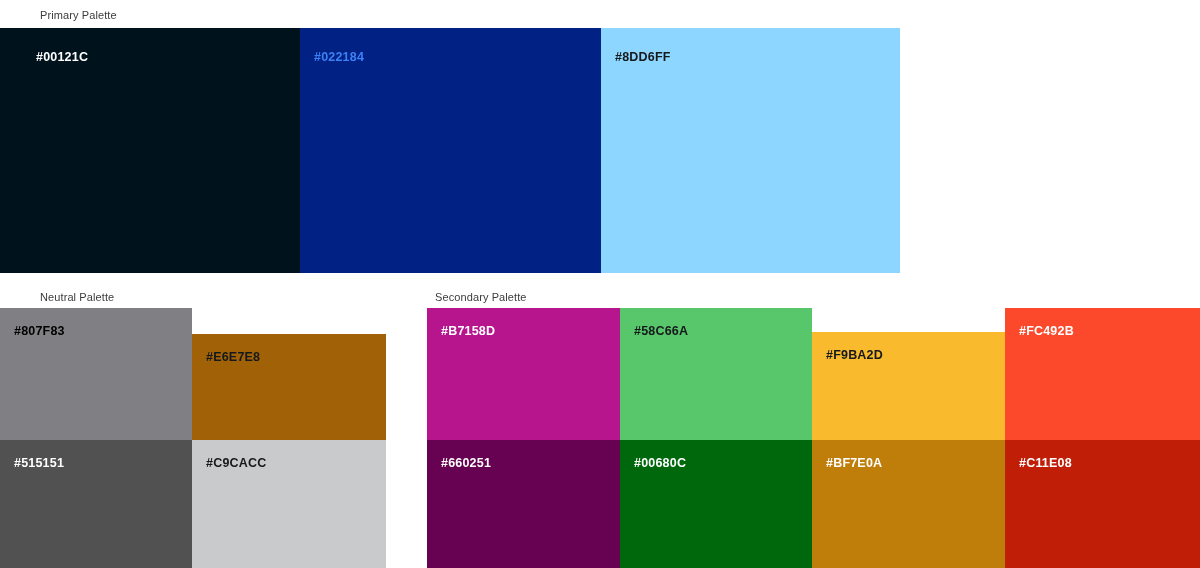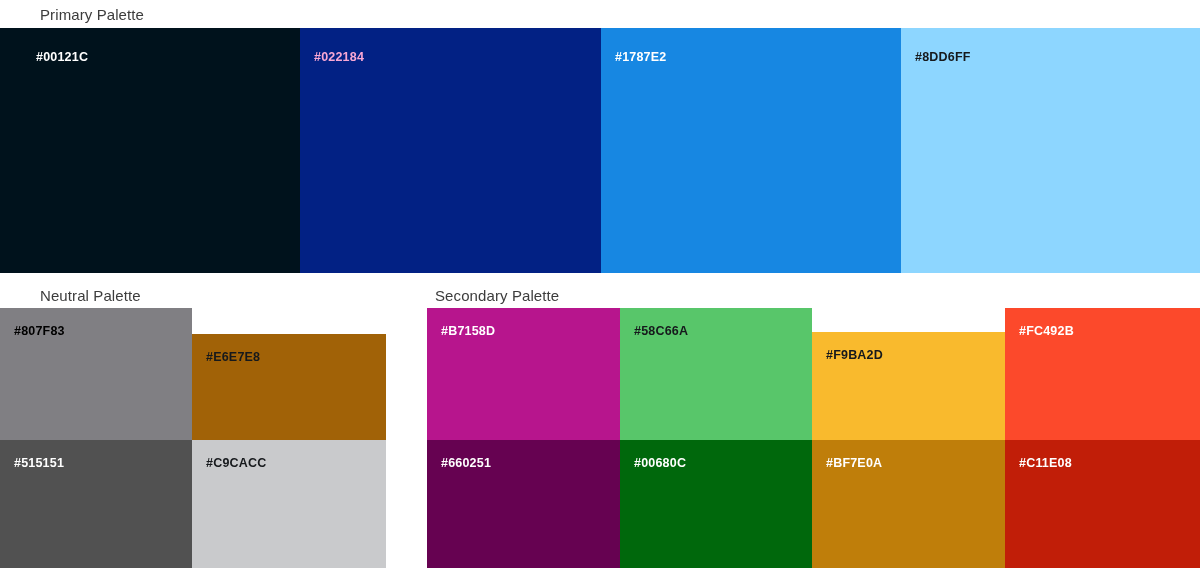--- a/index.html
+++ b/index.html
@@ -9,21 +9,21 @@
   }
   body {
     width: 1200px;
     height: 568px;
     font-family: "Liberation Sans", sans-serif;
     overflow: hidden;
     position: relative;
   }
 
   .section-label {
-    font-size: 15px;
+    font-size: 11px;
     color: #3c3c3c;
     letter-spacing: 0.1px;
     line-height: 14px;
     font-weight: 400;
     padding-left: 8px;
   }
 
   .swatch-code {
     font-size: 12.5px;
     font-weight: bold;
@@ -147,25 +147,22 @@
 <body>
 
 <section id="primary-palette">
   <div class="label-row">
     <span class="section-label">Primary Palette</span>
   </div>
   <div class="swatch-row">
     <div class="swatch p-sw-0" style="background-color: rgb(0, 18, 28); color: rgb(255, 255, 255);">
       <span class="swatch-code">#00121C</span>
     </div>
-    <div class="swatch p-sw-1" style="background-color: rgb(2, 33, 132); color: #f9a8d4; text-align: center;">
+    <div class="swatch p-sw-1" style="background-color: rgb(2, 33, 132); color: #3b82f6; text-align: center;">
       <span class="swatch-code">#022184</span>
-    </div>
-    <div class="swatch p-sw-2" style="background-color: rgb(23, 135, 226); color: rgb(255, 255, 255);">
-      <span class="swatch-code">#1787E2</span>
     </div>
     <div class="swatch p-sw-3" style="background-color: rgb(141, 214, 255); color: rgb(22, 25, 28);">
       <span class="swatch-code">#8DD6FF</span>
     </div>
   </div>
 </section>
 
 <div id="lower-area">
 
   <section id="neutral-palette">

